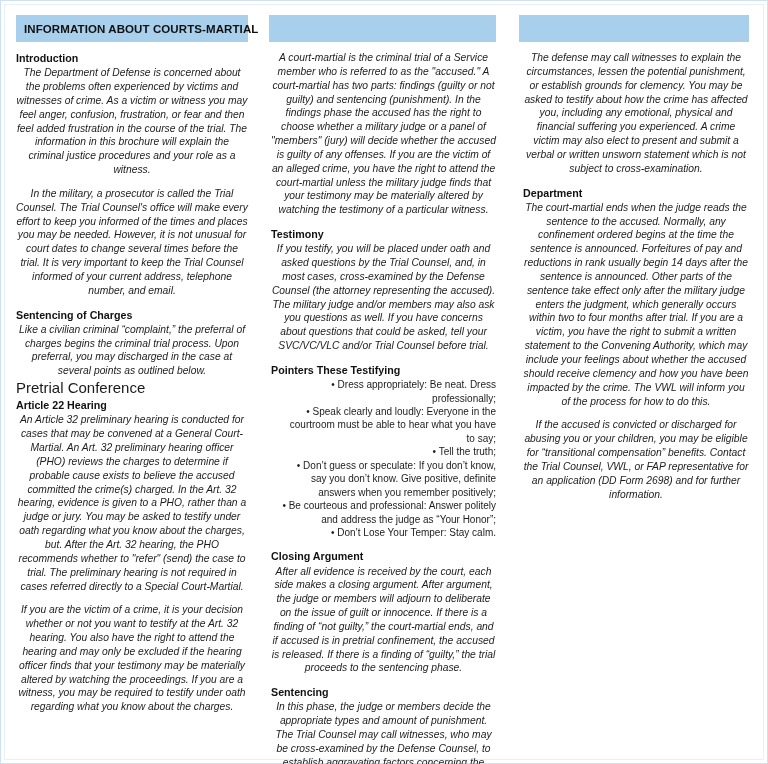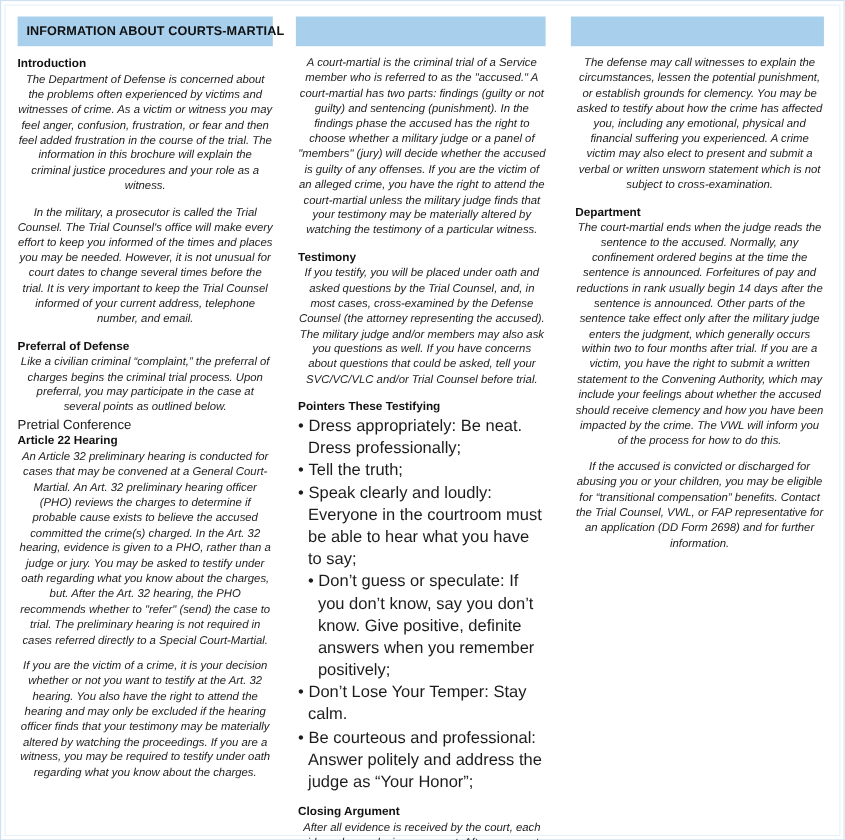--- a/index.html
+++ b/index.html
@@ -77,38 +77,39 @@
     line-height: 1.345;
     margin: 0 0 10px 0;
     padding: 0;
     text-align: center;
     color: #1c1c1c;
     font-style: italic;
   }
   p.para.tight { margin-bottom: 0; }
 
   .subhead {
-    font-size: 12px;
+    font-size: 15px;
     line-height: 1.345;
     margin: 0;
     padding: 0;
   }
 
   ul.bullets {
     list-style: none;
     margin: 0 0 10px 0;
     padding: 0;
   }
   ul.bullets li {
-    font-size: 15px;
+    font-size: 10px;
     line-height: 1.345;
     margin: 0 0 0 0;
     padding-left: 9px;
     text-indent: -9px;
     color: #1c1c1c;
+    text-align: right;
   }
   ul.bullets li.indented {
     padding-left: 18px;
     text-indent: -9px;
   }
 </style>
 </head>
 <body>
 
 <div class="page">
@@ -116,45 +117,45 @@
 
     <div class="column col-1">
       <div class="banner">
         <span class="banner-title">INFORMATION ABOUT COURTS-MARTIAL</span>
       </div>
 
       <h2 class="heading">Introduction</h2>
       <p class="para">The Department of Defense is concerned about the problems often experienced by victims and witnesses of crime. As a victim or witness you may feel anger, confusion, frustration, or fear and then feel added frustration in the course of the trial. The information in this brochure will explain the criminal justice procedures and your role as a witness.</p>
       <p class="para">In the military, a prosecutor is called the Trial Counsel. The Trial Counsel's office will make every effort to keep you informed of the times and places you may be needed. However, it is not unusual for court dates to change several times before the trial. It is very important to keep the Trial Counsel informed of your current address, telephone number, and email.</p>
 
-      <h2 class="heading">Preferral of Defense</h2>
-      <p class="para tight">Like a civilian criminal “complaint,” the preferral of charges begins the criminal trial process. Upon preferral, you may participate in the case at several points as outlined below.</p>
+      <h2 class="heading">Sentencing of Charges</h2>
+      <p class="para tight">Like a civilian criminal “complaint,” the preferral of charges begins the criminal trial process. Upon preferral, you may discharged in the case at several points as outlined below.</p>
       <p class="subhead">Pretrial Conference</p>
 
       <h2 class="heading">Article 22 Hearing</h2>
       <p class="para">An Article 32 preliminary hearing is conducted for cases that may be convened at a General Court-Martial. An Art. 32 preliminary hearing officer (PHO) reviews the charges to determine if probable cause exists to believe the accused committed the crime(s) charged. In the Art. 32 hearing, evidence is given to a PHO, rather than a judge or jury. You may be asked to testify under oath regarding what you know about the charges, but. After the Art. 32 hearing, the PHO recommends whether to "refer" (send) the case to trial. The preliminary hearing is not required in cases referred directly to a Special Court-Martial.</p>
       <p class="para">If you are the victim of a crime, it is your decision whether or not you want to testify at the Art. 32 hearing. You also have the right to attend the hearing and may only be excluded if the hearing officer finds that your testimony may be materially altered by watching the proceedings. If you are a witness, you may be required to testify under oath regarding what you know about the charges.</p>
     </div>
 
     <div class="column col-2">
       <div class="banner"></div>
 
       <p class="para">A court-martial is the criminal trial of a Service member who is referred to as the "accused." A court-martial has two parts: findings (guilty or not guilty) and sentencing (punishment). In the findings phase the accused has the right to choose whether a military judge or a panel of "members" (jury) will decide whether the accused is guilty of any offenses. If you are the victim of an alleged crime, you have the right to attend the court-martial unless the military judge finds that your testimony may be materially altered by watching the testimony of a particular witness.</p>
 
       <h2 class="heading">Testimony</h2>
       <p class="para">If you testify, you will be placed under oath and asked questions by the Trial Counsel, and, in most cases, cross-examined by the Defense Counsel (the attorney representing the accused).  The military judge and/or members may also ask you questions as well.  If you have concerns about questions that could be asked, tell your SVC/VC/VLC and/or Trial Counsel before trial.</p>
 
       <h2 class="heading">Pointers These Testifying</h2>
       <ul class="bullets">
         <li><span>•&nbsp;</span><span>Dress appropriately: Be neat. Dress professionally;</span></li>
+        <li><span>•&nbsp;</span><span>Speak clearly and loudly: Everyone in the courtroom must be able to hear what you have to say;</span></li>
         <li><span>•&nbsp;</span><span>Tell the truth;</span></li>
-        <li><span>•&nbsp;</span><span>Speak clearly and loudly: Everyone in the courtroom must be able to hear what you have to say;</span></li>
         <li class="indented"><span>•&nbsp;</span><span>Don’t guess or speculate: If you don’t know, say you don’t know. Give positive, definite answers when you remember positively;</span></li>
+        <li><span>•&nbsp;</span><span>Be courteous and professional: Answer politely and address the judge as “Your Honor”;</span></li>
         <li><span>•&nbsp;</span><span>Don’t Lose Your Temper: Stay calm.</span></li>
-        <li><span>•&nbsp;</span><span>Be courteous and professional: Answer politely and address the judge as “Your Honor”;</span></li>
       </ul>
 
       <h2 class="heading">Closing Argument</h2>
       <p class="para">After all evidence is received by the court, each side makes a closing argument. After argument, the judge or members will adjourn to deliberate on the issue of guilt or innocence. If there is a finding of “not guilty,” the court-martial ends, and if accused is in pretrial confinement, the accused is released. If there is a finding of “guilty,” the trial proceeds to the sentencing phase.</p>
 
       <h2 class="heading">Sentencing</h2>
       <p class="para">In this phase, the judge or members decide the appropriate types and amount of punishment. The Trial Counsel may call witnesses, who may be cross-examined by the Defense Counsel, to establish aggravating factors concerning the offenses.</p>
     </div>
 
     <div class="column col-3">

